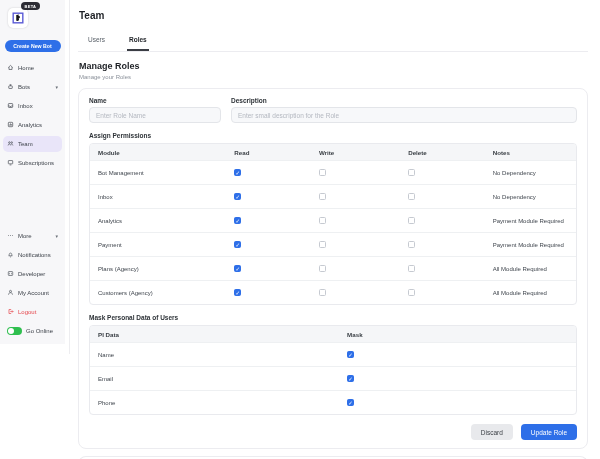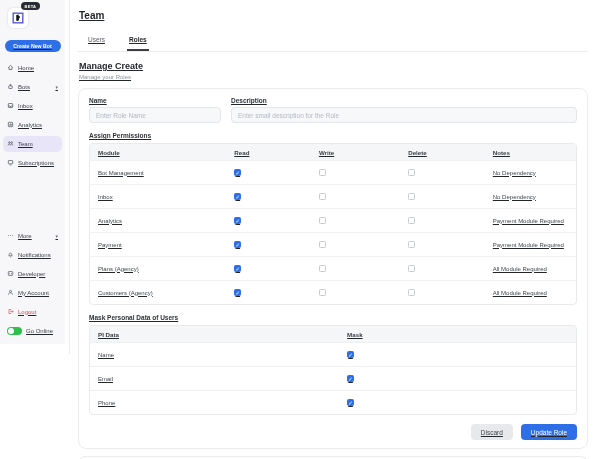--- a/index.html
+++ b/index.html
@@ -1,18 +1,18 @@
 <!DOCTYPE html>
 <html><head>
 <meta charset="utf-8">
 <style>
   * { margin:0; padding:0; box-sizing:border-box; }
   html,body { width:600px; height:459px; background:#fff; overflow:hidden;
     font-family:"Liberation Sans","DejaVu Sans",sans-serif; color:#23262b; }
-  .app { display:flex; width:600px; height:354px;text-decoration:underline; }
+  .app { display:flex; width:600px; height:354px; }
 
   
   .sidebar { width:70px; flex:none; border-right:1px solid #ededf0; background:#fff; }
   .side-panel { width:65px; height:344px; background:#f7f7f9; display:flex; flex-direction:column; padding-bottom:6px; }
   .brand { position:relative; padding:8px 0 4px 8px; }
   .logo-tile { width:20px; height:20px; background:#fff; border-radius:5px; box-shadow:0 0 2px rgba(0,0,0,.18); display:flex; align-items:center; justify-content:center; cursor:pointer; }
   .beta-badge { position:absolute; top:2px; left:21px; background:#2b2b33; color:#fff; font-size:4px; font-weight:bold; letter-spacing:.3px; padding:1.5px 3.5px; border-radius:4px; }
   .create-btn { display:block; margin:8px auto 6px; width:56px; height:12px; background:#2e6fe8; color:#fff; border:none; border-radius:6px; font-size:5.2px; font-family:inherit; font-weight:600; cursor:pointer; }
   .nav { display:flex; flex-direction:column; flex:1; }
   .nav-item { display:flex; align-items:center; gap:4px; height:16px; margin:1.5px 3px; padding:0 4px; border-radius:5px; font-size:6px; color:#3e434b; cursor:pointer; white-space:nowrap; }
@@ -187,21 +187,21 @@
   <main class="main">
 
     <h1 class="page-title">Team</h1>
 
     <div class="tabs">
       <div class="tab">Users</div>
       <div class="tab active">Roles</div>
     </div>
 
     <div class="section-head">
-      <div class="section-title">Manage Create</div>
+      <div class="section-title">Manage Roles</div>
       <div class="section-sub">Manage your Roles</div>
     </div>
 
     <div class="card">
 
       <div class="form-row">
         <div class="field name">
           <label class="field-label">Name</label>
           <input type="text" placeholder="Enter Role Name" style="">
         </div>

